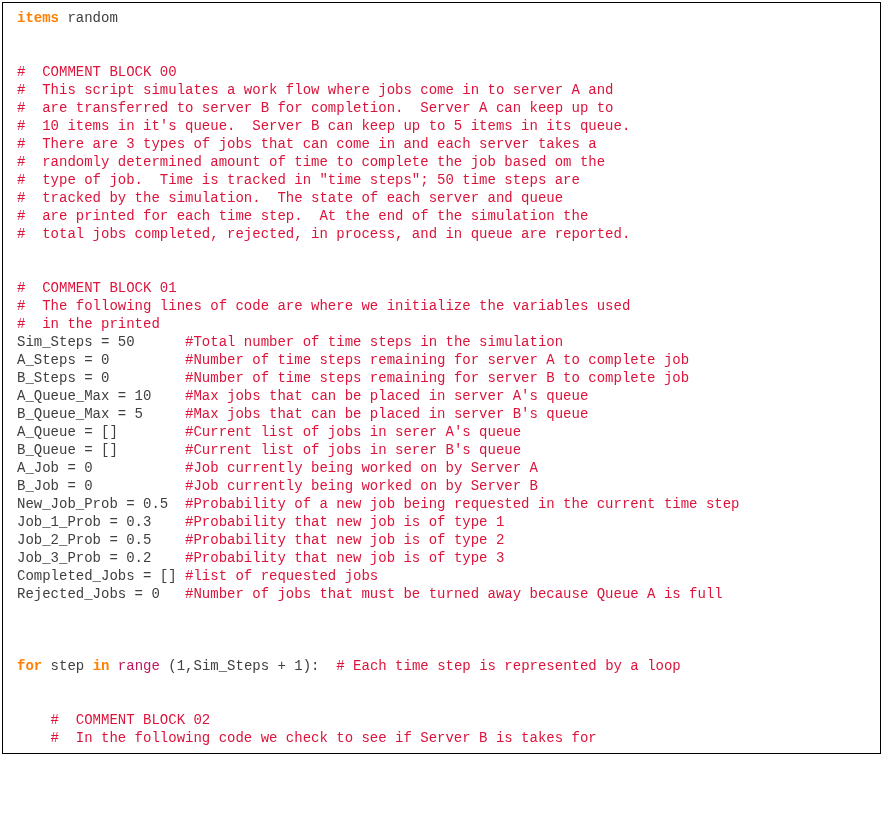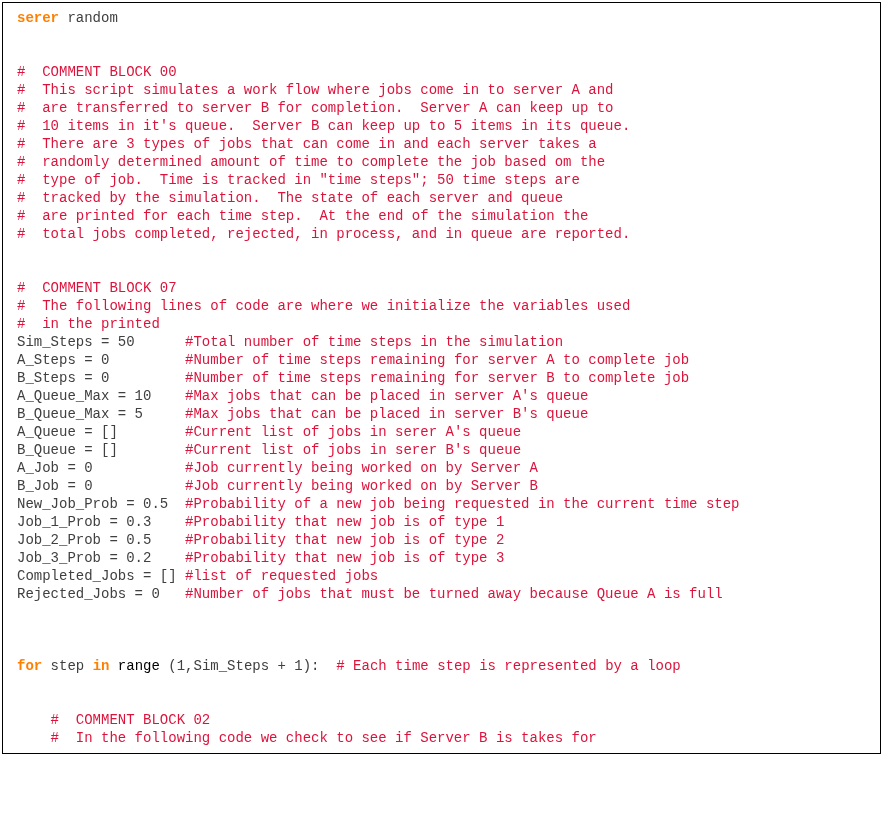--- a/index.html
+++ b/index.html
@@ -17,48 +17,48 @@
     padding: 4px 8px;
     font-family: "Courier New", Courier, monospace;
     font-size: 14px;
     line-height: 18px;
     white-space: pre;
     color: #000;
   }
   .kw { color: #ff8000; font-weight: bold; }        
   .nm { color: #404040; }                              
   .cm { color: #dc143c; }                            
-  .bi { color: #000000; margin-top: 36px; }                           
+  .bi { color: #be185d; margin-top: 36px; }                           
   .thinbox {
     border: 1px solid #000;
     margin: 2px;
     box-sizing: border-box;
     padding: 2px 6px;
   }
 </style>
 </head>
 <body>
 
 <div class="thinbox">
-<pre class="code"><span class="kw">serer</span><span class="nm"> random</span>
+<pre class="code"><span class="kw">items</span><span class="nm"> random</span>
 
 
 <span class="cm">#  COMMENT BLOCK 00</span>
 <span class="cm">#  This script simulates a work flow where jobs come in to server A and</span>
 <span class="cm">#  are transferred to server B for completion.  Server A can keep up to</span>
 <span class="cm">#  10 items in it's queue.  Server B can keep up to 5 items in its queue.</span>
 <span class="cm">#  There are 3 types of jobs that can come in and each server takes a</span>
 <span class="cm">#  randomly determined amount of time to complete the job based om the</span>
 <span class="cm">#  type of job.  Time is tracked in "time steps"; 50 time steps are</span>
 <span class="cm">#  tracked by the simulation.  The state of each server and queue</span>
 <span class="cm">#  are printed for each time step.  At the end of the simulation the</span>
 <span class="cm">#  total jobs completed, rejected, in process, and in queue are reported.</span>
 
 
-<span class="cm">#  COMMENT BLOCK 07</span>
+<span class="cm">#  COMMENT BLOCK 01</span>
 <span class="cm">#  The following lines of code are where we initialize the variables used</span>
 <span class="cm">#  in the printed</span>
 <span class="nm">Sim_Steps = 50      </span><span class="cm">#Total number of time steps in the simulation</span>
 <span class="nm">A_Steps = 0         </span><span class="cm">#Number of time steps remaining for server A to complete job</span>
 <span class="nm">B_Steps = 0         </span><span class="cm">#Number of time steps remaining for server B to complete job</span>
 <span class="nm">A_Queue_Max = 10    </span><span class="cm">#Max jobs that can be placed in server A's queue</span>
 <span class="nm">B_Queue_Max = 5     </span><span class="cm">#Max jobs that can be placed in server B's queue</span>
 <span class="nm">A_Queue = []        </span><span class="cm">#Current list of jobs in serer A's queue</span>
 <span class="nm">B_Queue = []        </span><span class="cm">#Current list of jobs in serer B's queue</span>
 <span class="nm">A_Job = 0           </span><span class="cm">#Job currently being worked on by Server A</span>

